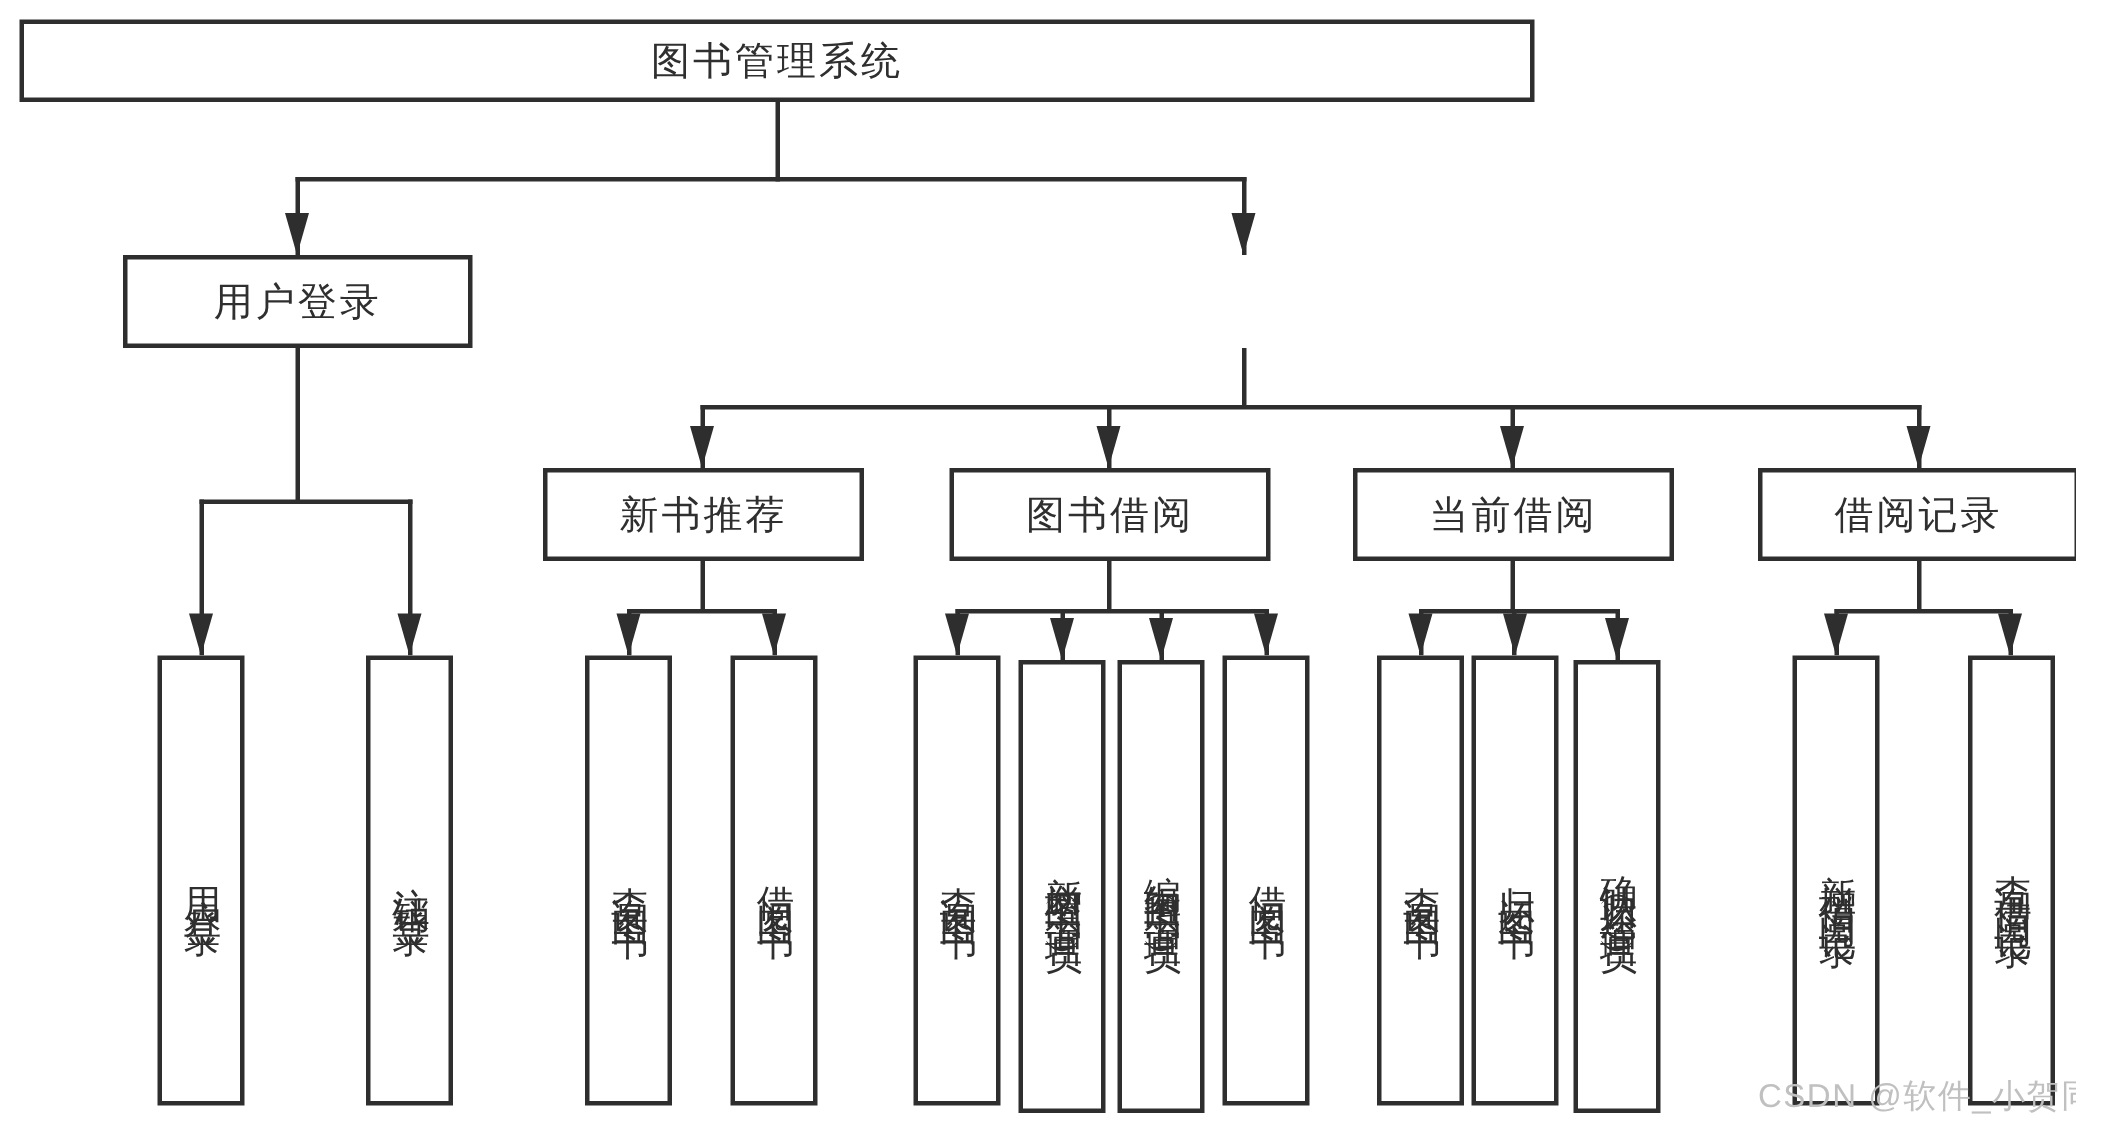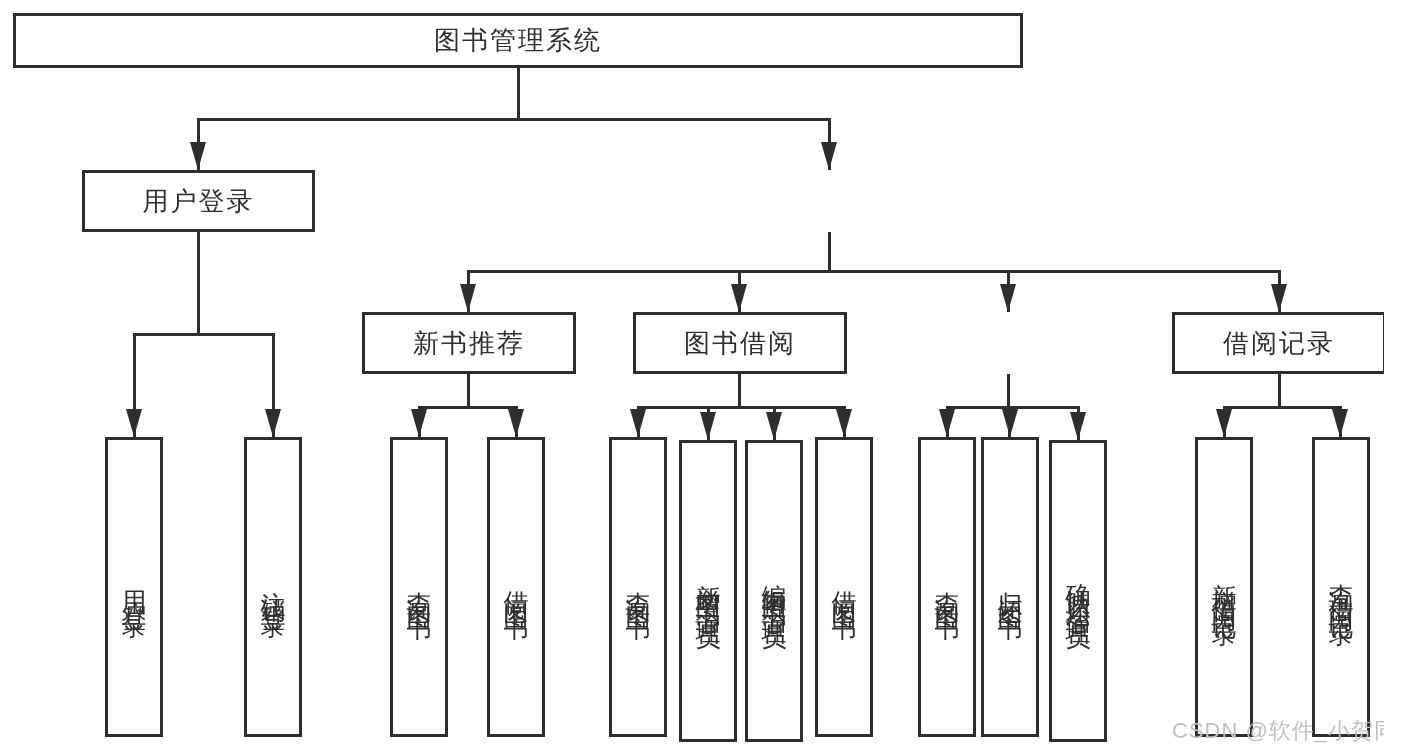--- a/index.html
+++ b/index.html
@@ -106,20 +106,23 @@
   <div class="arrow" style="left:731px; top:284px;"></div>
   <div class="arrow" style="left:1000px; top:284px;"></div>
   <div class="arrow" style="left:1271px; top:284px;"></div>
 
   <div class="node" style="left:362px; top:312px; width:214px; height:62px;">
     <span>新书推荐</span>
   </div>
   <div class="node" style="left:633px; top:312px; width:214px; height:62px;">
     <span>图书借阅</span>
   </div>
+  <div class="node" style="left:902px; top:312px; width:214px; height:62px;">
+    <span>当前借阅</span>
+  </div>
   <div class="node" style="left:1172px; top:312px; width:214px; height:62px;">
     <span>借阅记录</span>
   </div>
 
   <div class="vl" style="left:467px; top:374px; height:34px;"></div>
   <div class="hl" style="left:418px; top:406px; width:100px;"></div>
   <div class="vl" style="left:418px; top:406px; height:31px;"></div>
   <div class="vl" style="left:515px; top:406px; height:31px;"></div>
   <div class="arrow" style="left:411px; top:409px;"></div>
   <div class="arrow" style="left:508px; top:409px;"></div>

